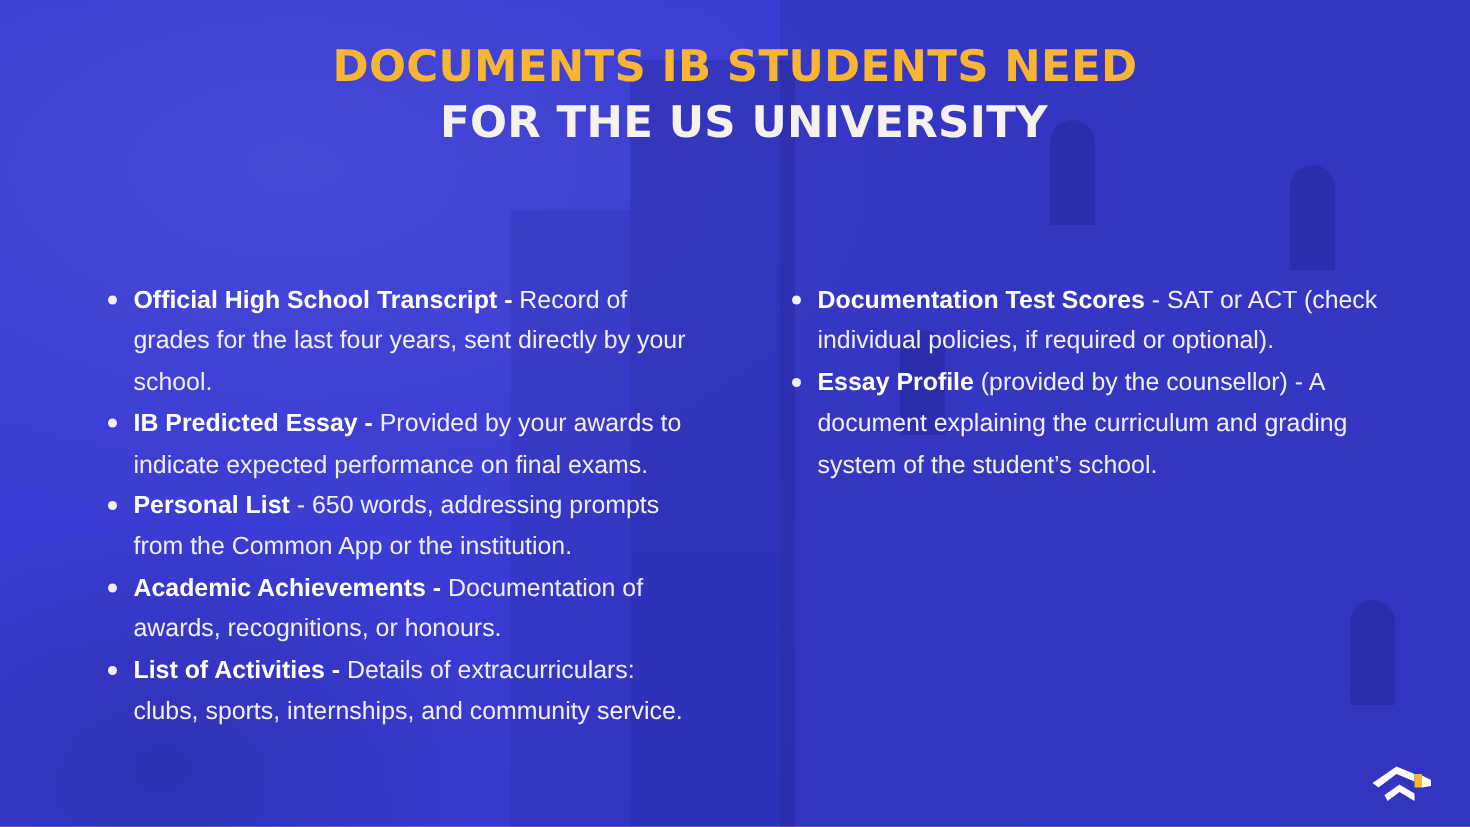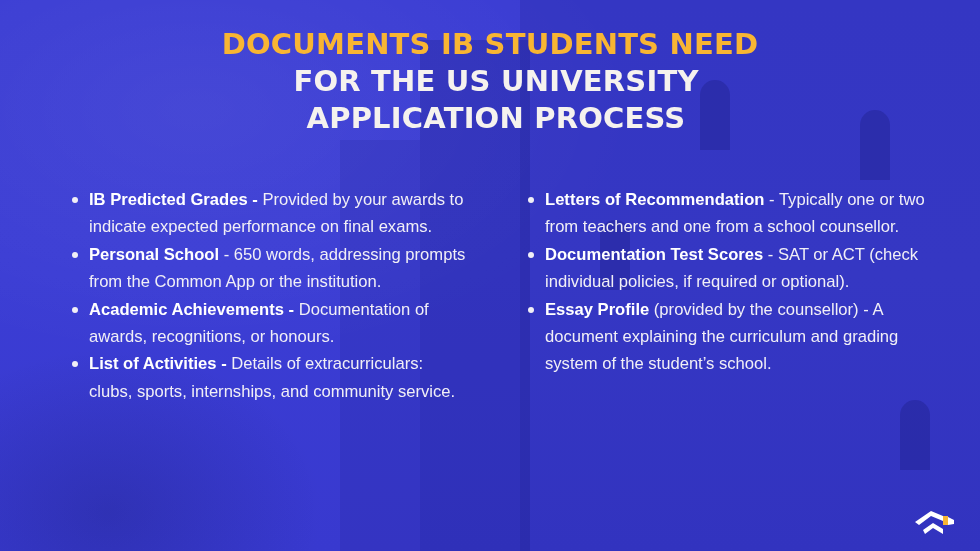--- a/index.html
+++ b/index.html
@@ -66,47 +66,46 @@
   <div class="bldg b2"></div>
   <div class="win" style="left:600px;top:220px;"></div>
   <div class="win" style="left:700px;top:80px;"></div>
   <div class="win" style="left:860px;top:110px;"></div>
   <div class="win" style="left:900px;top:400px;"></div>
   <div class="tree"></div>
 
   <h1 class="title" style="margin:0;">
     <span class="l1">DOCUMENTS IB STUDENTS NEED</span>
     <span class="l2">FOR THE US UNIVERSITY</span>
-    <span class="l2">APPLICATION PROCESS</span>
   </h1>
 
   <div class="col left">
     <div class="item">
       <span class="bullet"></span>
-      <b>IB Predicted Grades -</b><span> Provided by your awards to indicate expected performance on final exams.</span>
+      <b>Official High School Transcript -</b><span> Record of grades for the last four years, sent directly by your school.</span>
     </div>
     <div class="item">
       <span class="bullet"></span>
-      <b>Personal School</b><span> - 650 words, addressing prompts from the Common App or the institution.</span>
+      <b>IB Predicted Essay -</b><span> Provided by your awards to indicate expected performance on final exams.</span>
+    </div>
+    <div class="item">
+      <span class="bullet"></span>
+      <b>Personal List</b><span> - 650 words, addressing prompts from the Common App or the institution.</span>
     </div>
     <div class="item">
       <span class="bullet"></span>
       <b>Academic Achievements -</b><span> Documentation of awards, recognitions, or honours.</span>
     </div>
     <div class="item">
       <span class="bullet"></span>
       <b>List of Activities -</b><span> Details of extracurriculars: clubs, sports, internships, and community service.</span>
     </div>
   </div>
 
   <div class="col right">
-    <div class="item">
-      <span class="bullet"></span>
-      <b>Letters of Recommendation</b><span> - Typically one or two from teachers and one from a school counsellor.</span>
-    </div>
     <div class="item">
       <span class="bullet"></span>
       <b>Documentation Test Scores</b><span> - SAT or ACT (check individual policies, if required or optional).</span>
     </div>
     <div class="item">
       <span class="bullet"></span>
       <b>Essay Profile</b><span> (provided by the counsellor) - A document explaining the curriculum and grading system of the student’s school.</span>
     </div>
   </div>
 

